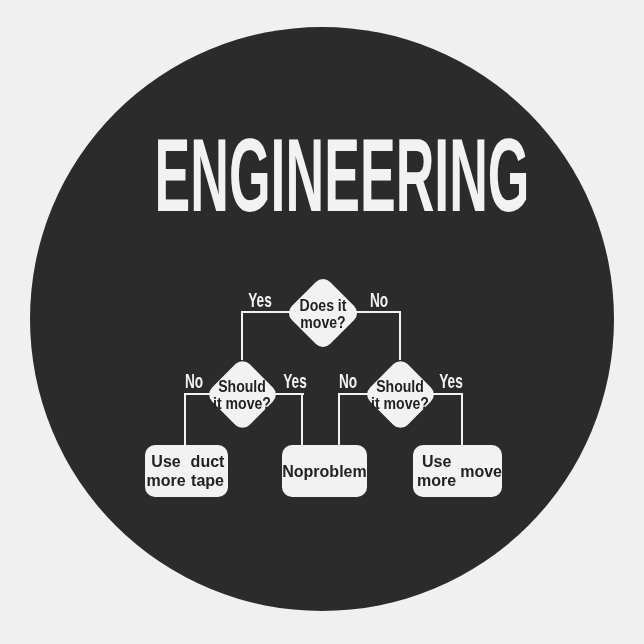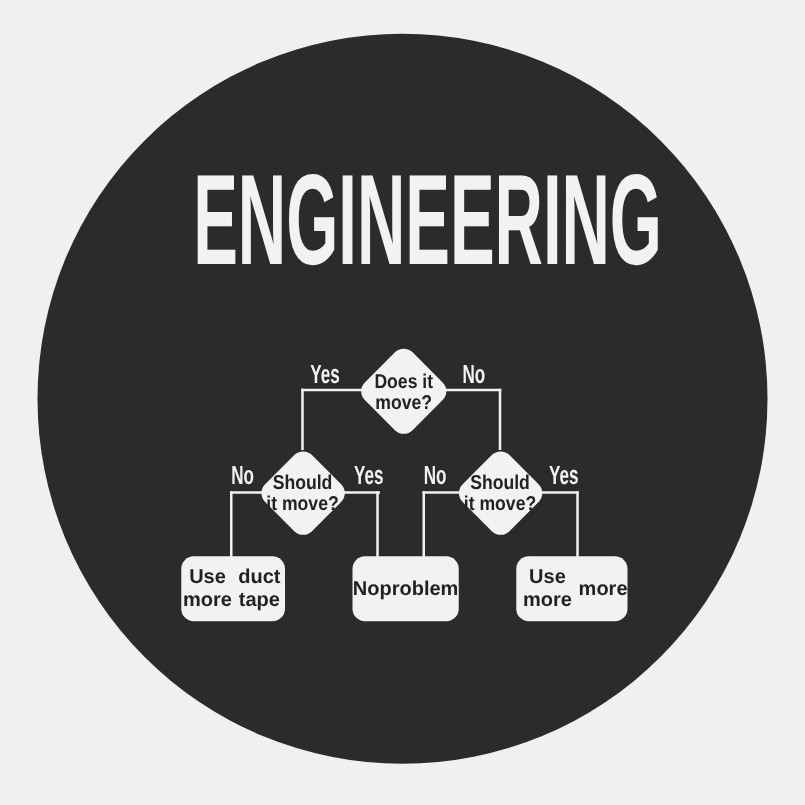--- a/index.html
+++ b/index.html
@@ -169,16 +169,16 @@
   <div class="result-box duct-tape">
     <div>Use more</div>
     <div>duct tape</div>
   </div>
   <div class="result-box no-problem">
     <div>No</div>
     <div>problem</div>
   </div>
   <div class="result-box lube">
     <div>Use more</div>
-    <div>more</div>
+    <div>move</div>
   </div>
 
 </div>
 
 </body></html>

